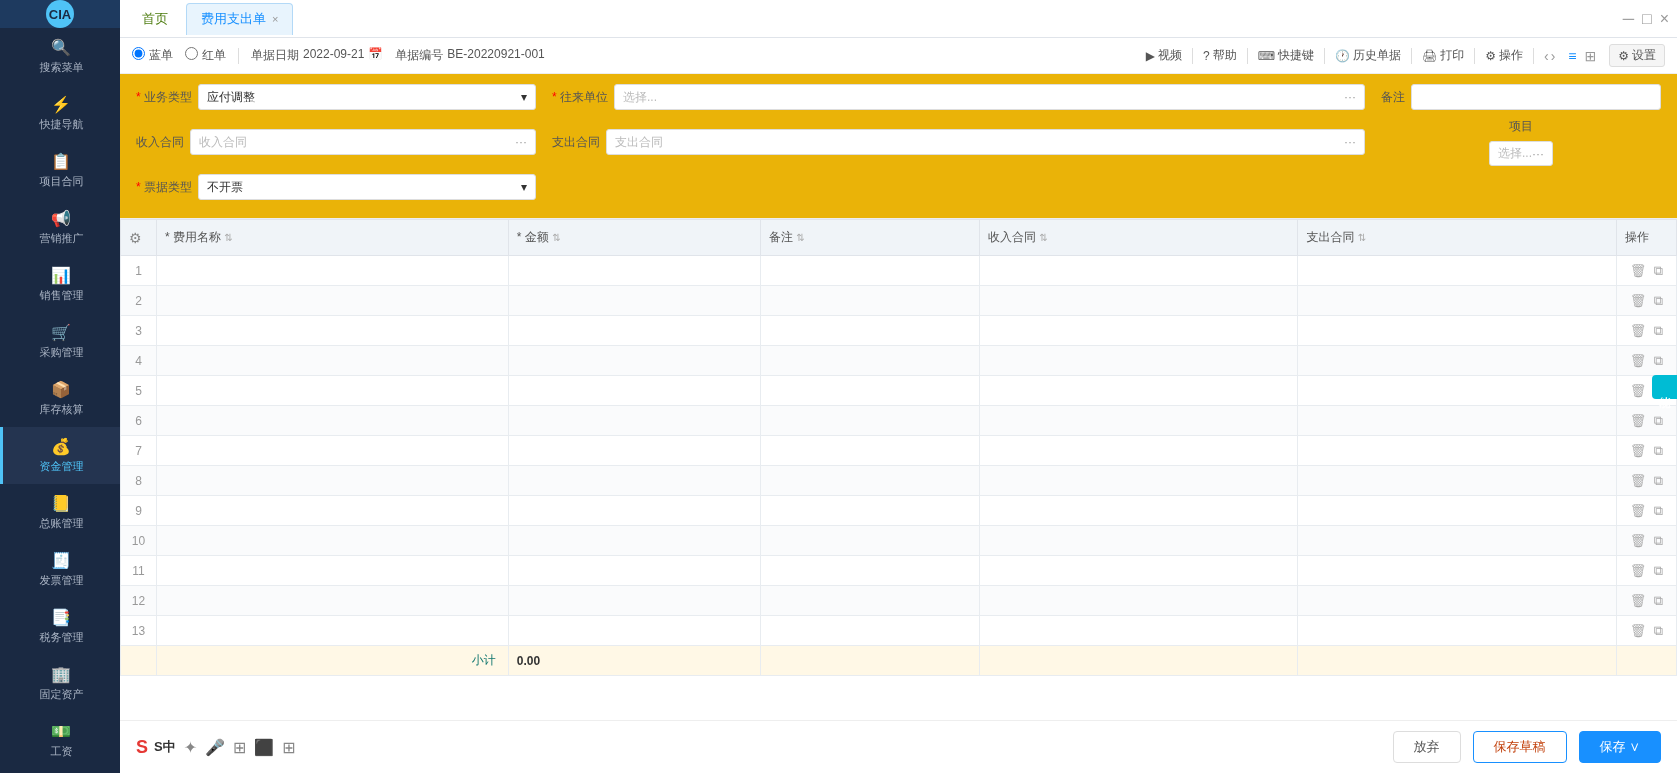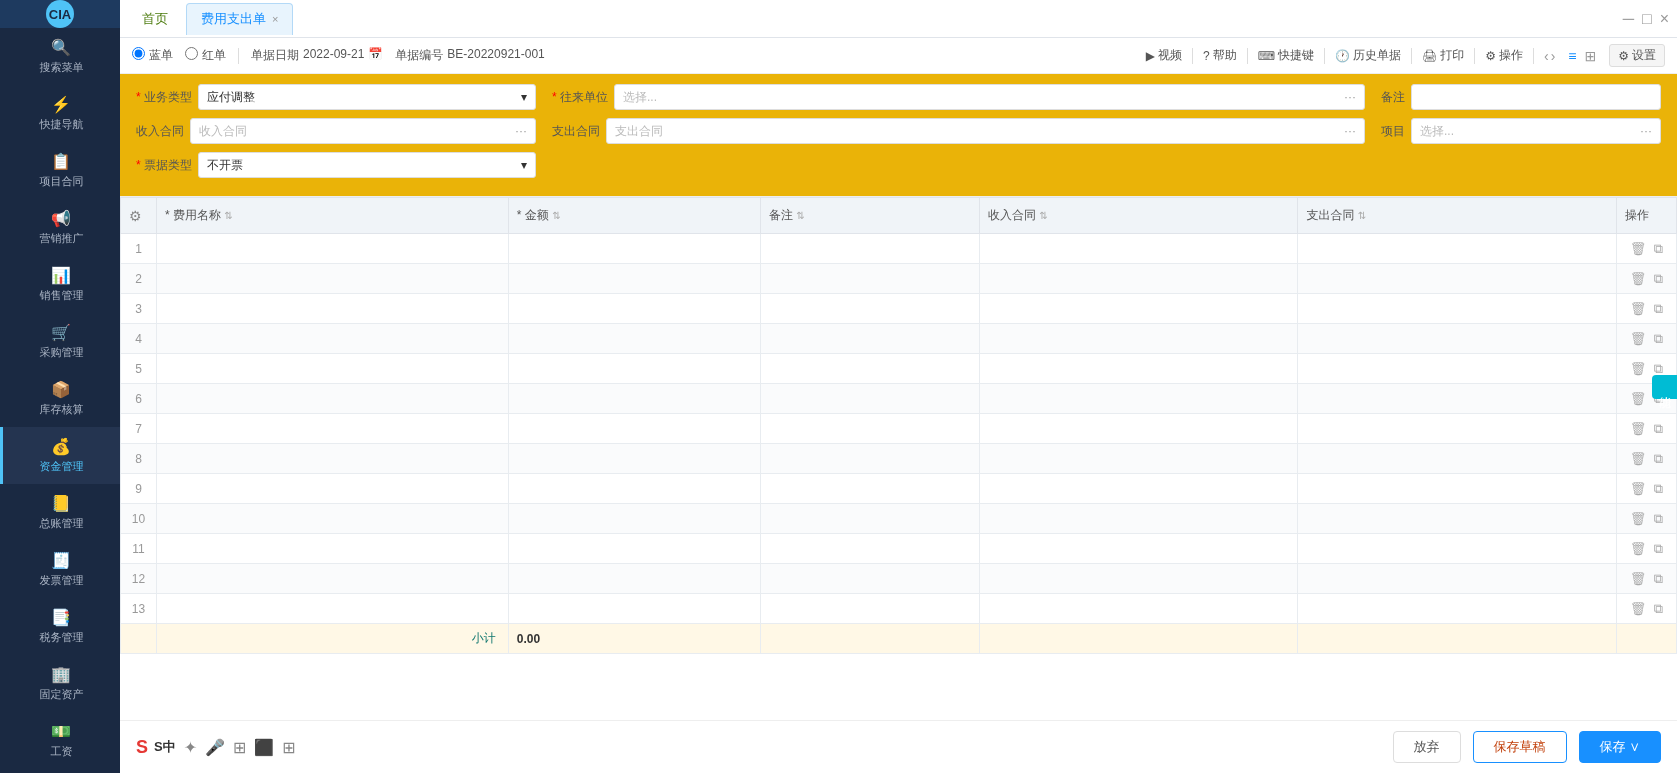--- a/index.html
+++ b/index.html
@@ -517,21 +517,21 @@
           <span class="dots">···</span>
         </div>
       </div>
       <div class="form-field">
         <span class="form-label">支出合同</span>
         <div class="form-input">
           <span class="form-placeholder">支出合同</span>
           <span class="dots">···</span>
         </div>
       </div>
-      <div class="form-field" style="max-width:280px;">
+      <div class="form-field" style="max-width:280px;flex-direction:column;">
         <span class="form-label">项目</span>
         <div class="form-input">
           <span class="form-placeholder">选择...</span>
           <span class="dots">···</span>
         </div>
       </div>
     </div>
 
     <div class="form-row">
       <div class="form-field" style="max-width:400px;">

